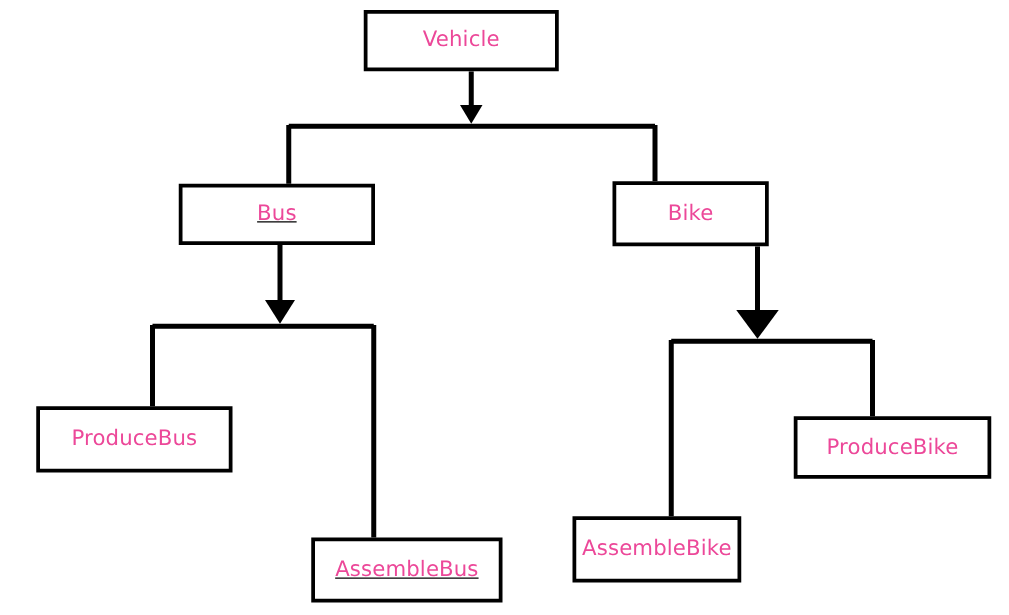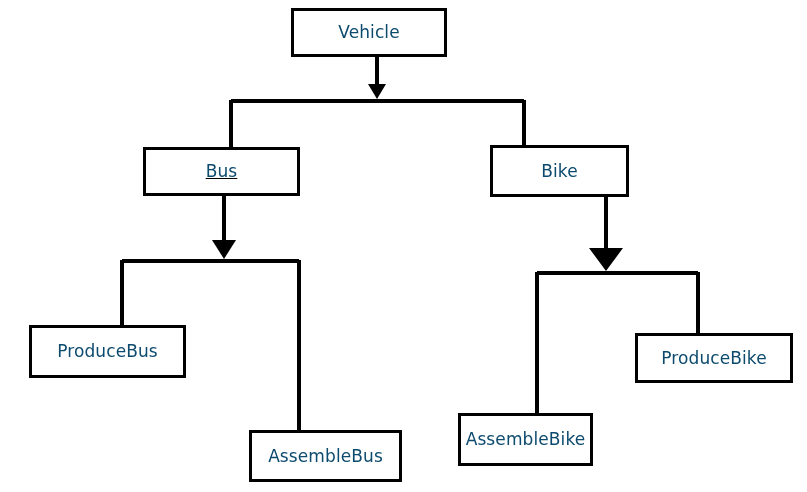--- a/index.html
+++ b/index.html
@@ -28,21 +28,21 @@
     position: absolute;
     box-sizing: border-box;
     background: #ffffff;
     border: 3px solid #000000;
     display: flex;
     align-items: center;
     justify-content: center;
     z-index: 2;
   }
   .node-label {
-    color: #0c4a6e;
+    color: #ec4899;
     font-family: "DejaVu Sans", sans-serif;
     font-size: 17px;
     line-height: 1;
     white-space: nowrap;
     letter-spacing: 0.1px;
   }
 </style>
 </head>
 <body>
 
@@ -76,29 +76,29 @@
   </svg>
 
   <div class="node-box" style="left:291px; top:8px; width:156px; height:49px;">
     <span class="node-label">Vehicle</span>
   </div>
 
   <div class="node-box" style="left:143px; top:147px; width:157px; height:49px;text-decoration:underline;">
     <span class="node-label">Bus</span>
   </div>
 
-  <div class="node-box" style="left:490px; top:145px; width:139px; height:52px;">
+  <div class="node-box" style="left:490px; top:145px; width:125px; height:52px;">
     <span class="node-label">Bike</span>
   </div>
 
   <div class="node-box" style="left:29px; top:325px; width:157px; height:53px;">
     <span class="node-label">ProduceBus</span>
   </div>
 
-  <div class="node-box" style="left:249px; top:430px; width:153px; height:52px;">
+  <div class="node-box" style="left:249px; top:430px; width:153px; height:52px;text-decoration:underline;">
     <span class="node-label">AssembleBus</span>
   </div>
 
   <div class="node-box" style="left:458px; top:413px; width:135px; height:53px;">
     <span class="node-label">AssembleBike</span>
   </div>
 
   <div class="node-box" style="left:635px; top:333px; width:158px; height:50px;justify-content:center;">
     <span class="node-label">ProduceBike</span>
   </div>

